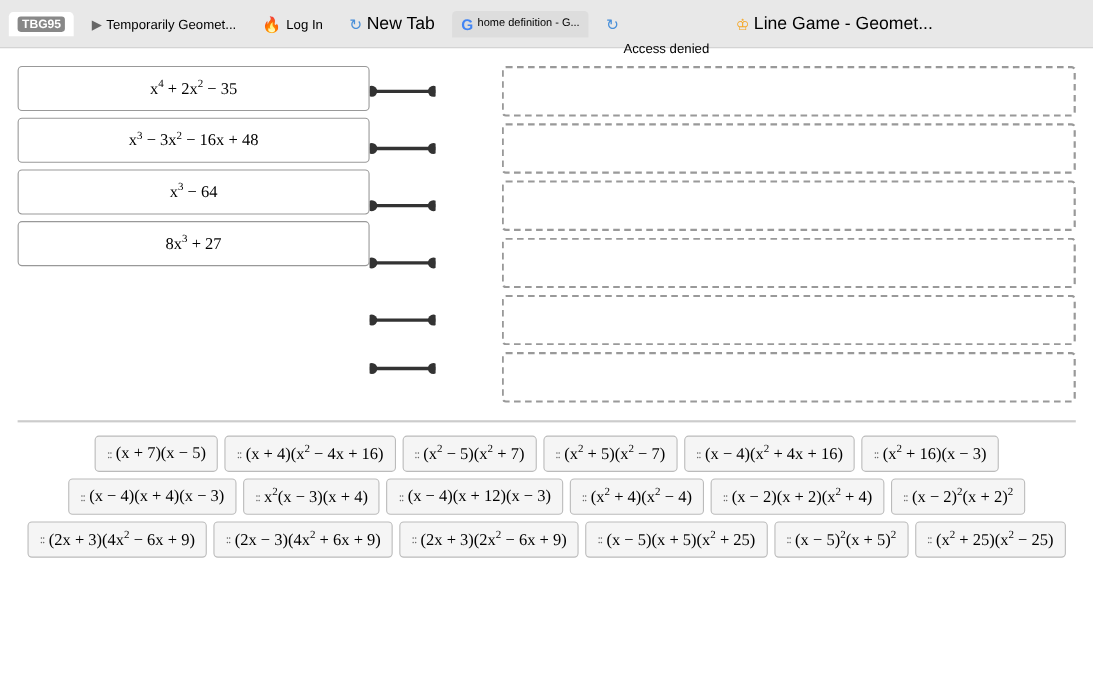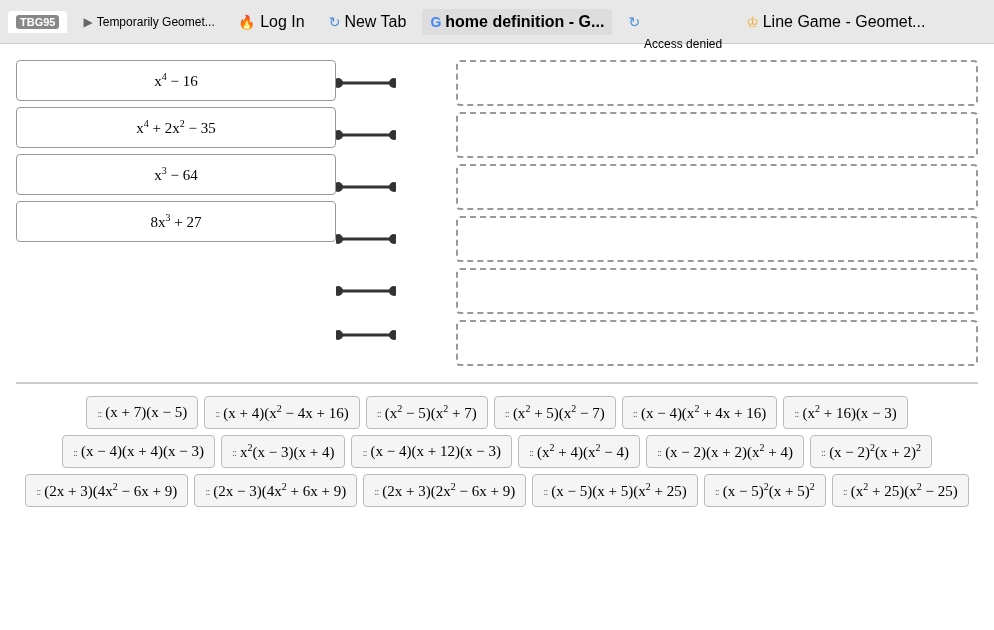--- a/index.html
+++ b/index.html
@@ -131,47 +131,47 @@
 <div class="browser-bar">
   <span class="tab" style="background:#fff; font-weight:bold;">
     <span style="background:#888; color:#fff; border-radius:3px; padding:1px 4px; font-size:11px;">TBG95</span>
   </span>
   <span class="tab">
     <span style="color:#666;">▶</span>
     <span style="font-size:12px;">Temporarily Geomet...</span>
   </span>
   <span class="tab">
     <span style="color:#e55; font-size:14px;">🔥</span>
-    <span style="font-size:16px;">Log In</span>
+    <span style="font-size:12px;">Log In</span>
   </span>
   <span class="tab">
     <span style="color:#4a90d9; font-size:14px;">↻</span>
     <span style="font-size:16px;">New Tab</span>
   </span>
   <span class="tab" style="background:#ddd;">
     <span style="color:#4285f4; font-weight:bold; font-size:14px;">G</span>
-    <span style="font-size:16px;font-weight:bold;">home definition - G...</span>
+    <span style="font-size:10px;">home definition - G...</span>
   </span>
   <span class="tab">
     <span style="color:#4a90d9; font-size:14px;">↻</span>
     <span style="font-size:12px;margin-top:44px;">Access denied</span>
   </span>
   <span class="tab">
     <span style="color:#f5a623; font-size:14px;">♔</span>
     <span style="font-size:16px;">Line Game - Geomet...</span>
   </span>
 </div>
 
 <div class="main-content">
 
   <div class="matching-area">
 
     <div class="left-column">
-      <div class="left-item math">x<sup>4</sup> − 16</div>
       <div class="left-item math">x<sup>4</sup> + 2x<sup>2</sup> − 35</div>
+      <div class="left-item math">x<sup>3</sup> − 3x<sup>2</sup> − 16x + 48</div>
       <div class="left-item math">x<sup>3</sup> − 64</div>
       <div class="left-item math">8x<sup>3</sup> + 27</div>
     </div>
 
     <svg class="connectors-svg" viewBox="0 0 60 290" preserveAspectRatio="none" style="height:290px;">
 
       <line x1="0" y1="23" x2="60" y2="23" stroke="#333" stroke-width="3"></line>
       <line x1="0" y1="75" x2="60" y2="75" stroke="#333" stroke-width="3"></line>
       <line x1="0" y1="127" x2="60" y2="127" stroke="#333" stroke-width="3"></line>
       <line x1="0" y1="179" x2="60" y2="179" stroke="#333" stroke-width="3"></line>

